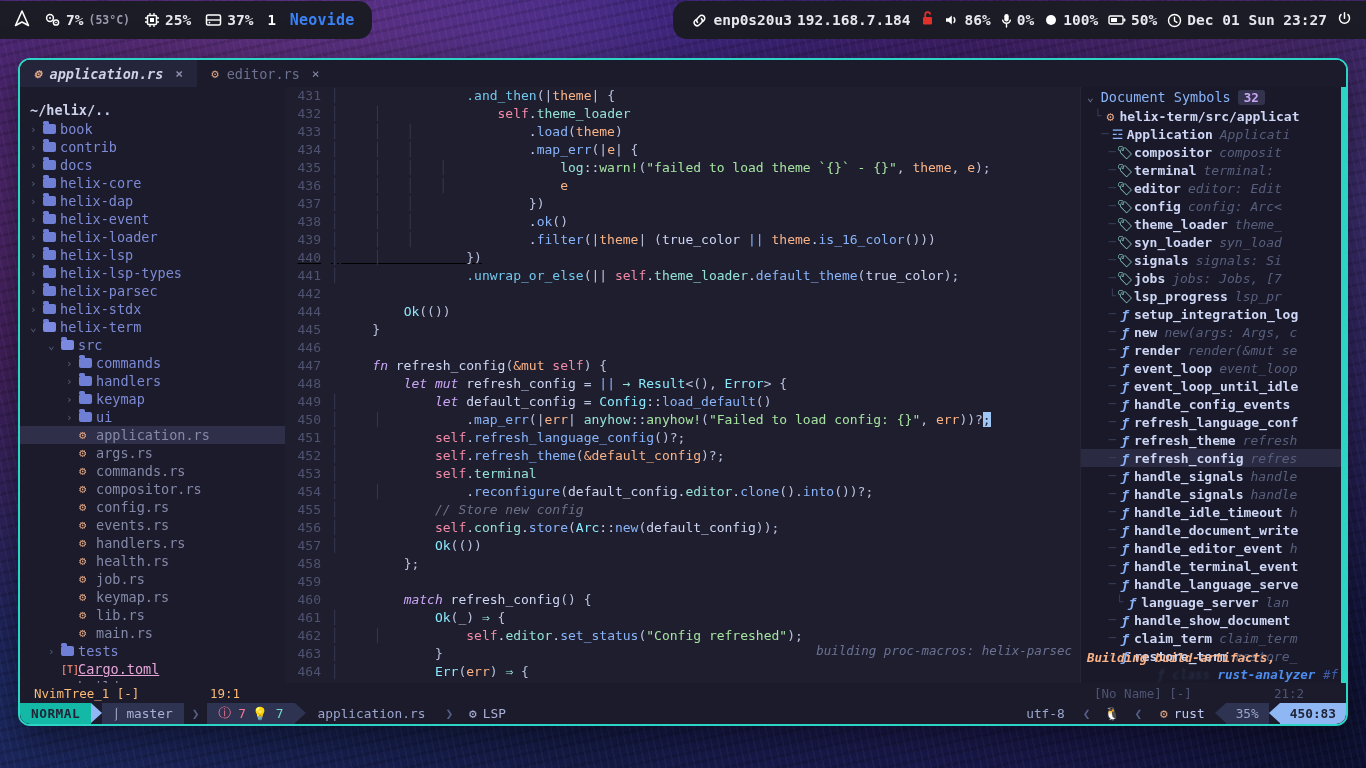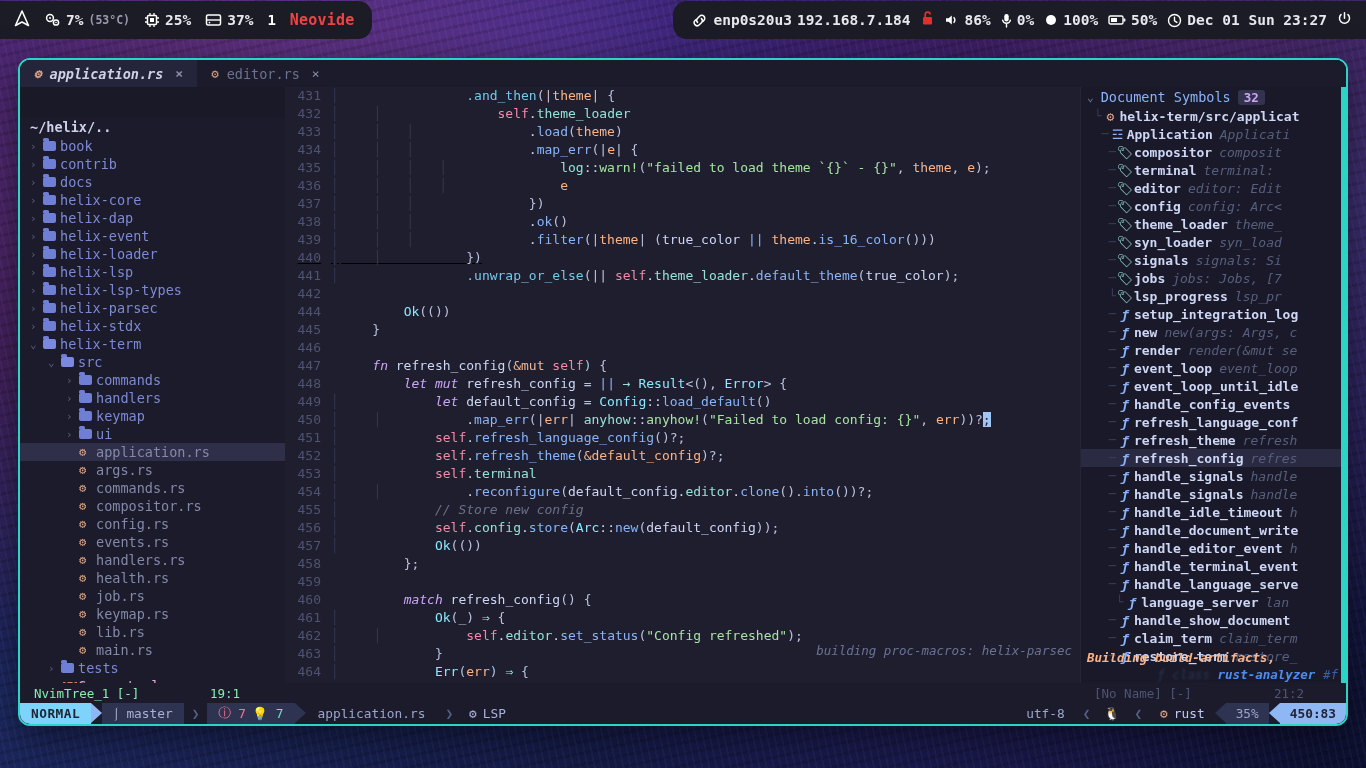--- a/index.html
+++ b/index.html
@@ -35,21 +35,21 @@
     background: #1c1c26; height: 38px; display: flex; align-items: center;
     border-radius: 0 14px 14px 0; padding: 0 18px 0 14px; gap: 14px;
     pointer-events: auto;
   }
   .bar-seg.right {
     border-radius: 14px 0 0 14px; margin-left: auto; padding: 0 14px 0 18px; gap: 10px;
   }
   .bar-item { display: flex; align-items: center; gap: 5px; color: #e8e8f0; font-size: 14.5px; font-weight: 700; }
   .bar-item .ic { display:inline-flex; align-items:center; justify-content:center; }
   .bar-sub { color: #9a9aae; font-size: 11.5px; font-weight: 700; }
-  .bar-title { color: #ef4444; font-size: 15px; font-weight: 700; letter-spacing:.2px; }
+  .bar-title { color: #3b82f6; font-size: 15px; font-weight: 700; letter-spacing:.2px; }
   .bar-ws { color:#ffffff; font-size: 14px; font-weight:700; }
 
   
   #win {
     position: absolute; left: 18px; top: 58px; width: 1330px; height: 668px;
     border-radius: 12px; overflow: hidden;
     border: 2px solid #2bd4c4;
     box-shadow: 0 10px 40px rgba(0,0,0,.55);
     background: #181825;
   }
@@ -65,21 +65,21 @@
   .tab .rsicon { color: #dea584; font-size: 12.5px; }
   .tab .x { color: #8b8fab; font-size: 13px; margin-left: 4px; }
   .tab-fill { flex: 1; background: #1b1b2b; }
 
   
   #bodyrow { flex: 1; display: flex; min-height: 0; }
 
   
   #tree {
     width: 265px; flex: 0 0 265px; background: #1b1b2b; color: #8c91b3;
-    font-size: 13.5px; padding-top: 0; position: relative; overflow: hidden; margin-top: 31px;
+    font-size: 13.5px; padding-top: 14px; position: relative; overflow: hidden;
   }
   #tree .root { color: #cdd2ea; font-weight: 700; padding: 1px 0 2px 10px; font-size:13.5px; }
   .trow { height: 18px; display: flex; align-items: center; white-space: nowrap; padding-left: 10px; }
   .trow.sel { background: #2f2f4a; }
   .chev { width: 13px; color: #5b6080; font-size: 11px; flex: 0 0 13px; text-align: left; }
   .tico { width: 17px; flex: 0 0 17px; display:inline-flex; align-items:center; }
   .tlabel { color: #7f86ab; }
   .tlabel.dir { color: #7d8ad4; }
   .tlabel.file { color: #8489a8; }
   .tlabel.toml { color: #e6a6d8; text-decoration: underline; }
@@ -149,30 +149,30 @@
   #buildline .bo { color:#fab387; font-weight:700; }
   #buildline2 {
     position:absolute; right:8px; bottom:1px; font-size:12.5px; white-space:nowrap;
     color:#3d5fa8; font-style: italic;
   }
   #buildline2 .ra { color:#4e8df0; font-weight:700; font-style:italic; }
   #buildline2 .blur { color:#2e3550; filter: blur(1.2px); }
 
   
   #splitstatus { height: 20px; flex: 0 0 20px; display:flex; background:#1b1b2b; font-size:12.5px; }
-  .ss-left { width:265px; flex:0 0 265px; display:flex; align-items:center; color:#86efac; padding-left:14px; position:relative; }
+  .ss-left { width:265px; flex:0 0 265px; display:flex; align-items:center; color:#fdba74; padding-left:14px; position:relative; }
   .ss-left .pos { position:absolute; left:190px; }
   .ss-mid { flex:1; }
   .ss-right { width:266px; flex:0 0 266px; display:flex; align-items:center; color:#4e5473; padding-left:14px; position:relative; }
   .ss-right .pos { position:absolute; left:194px; }
 
   
   #lualine { height: 21px; flex:0 0 21px; display:flex; align-items:stretch; background:#1b1b2b; font-size:12.8px; }
   .ll { display:flex; align-items:center; }
-  .ll-mode { background:#7dd3fc; color:#1f2335; font-weight:700; padding:0 11px; letter-spacing:.5px; }
+  .ll-mode { background:#14b8a6; color:#1f2335; font-weight:700; padding:0 11px; letter-spacing:.5px; }
   .arrow-r { width:0; height:0; border-top:10.5px solid transparent; border-bottom:10.5px solid transparent; border-left:11px solid #8fb7f3; }
   .arrow-r.b { border-left-color:#2d3350; }
   .seg-b { background:#2d3350; display:flex; align-items:center; padding:0 11px; gap:7px; color:#a9b1d6; }
   .thin { color:#565f89; padding:0 8px; display:flex; align-items:center; }
   .arrow-l { width:0; height:0; border-top:10.5px solid transparent; border-bottom:10.5px solid transparent; border-right:11px solid #2d3350; }
   .arrow-l.blue { border-right-color:#8fb7f3; }
   .err { color:#f7768e; }
   .warn-g { color:#73daca; }
   .ll-fill { flex:1; background:#1b1b2b; }
   .ll-pct { background:#2d3350; color:#9aa5ce; padding:0 10px; display:flex; align-items:center; }

